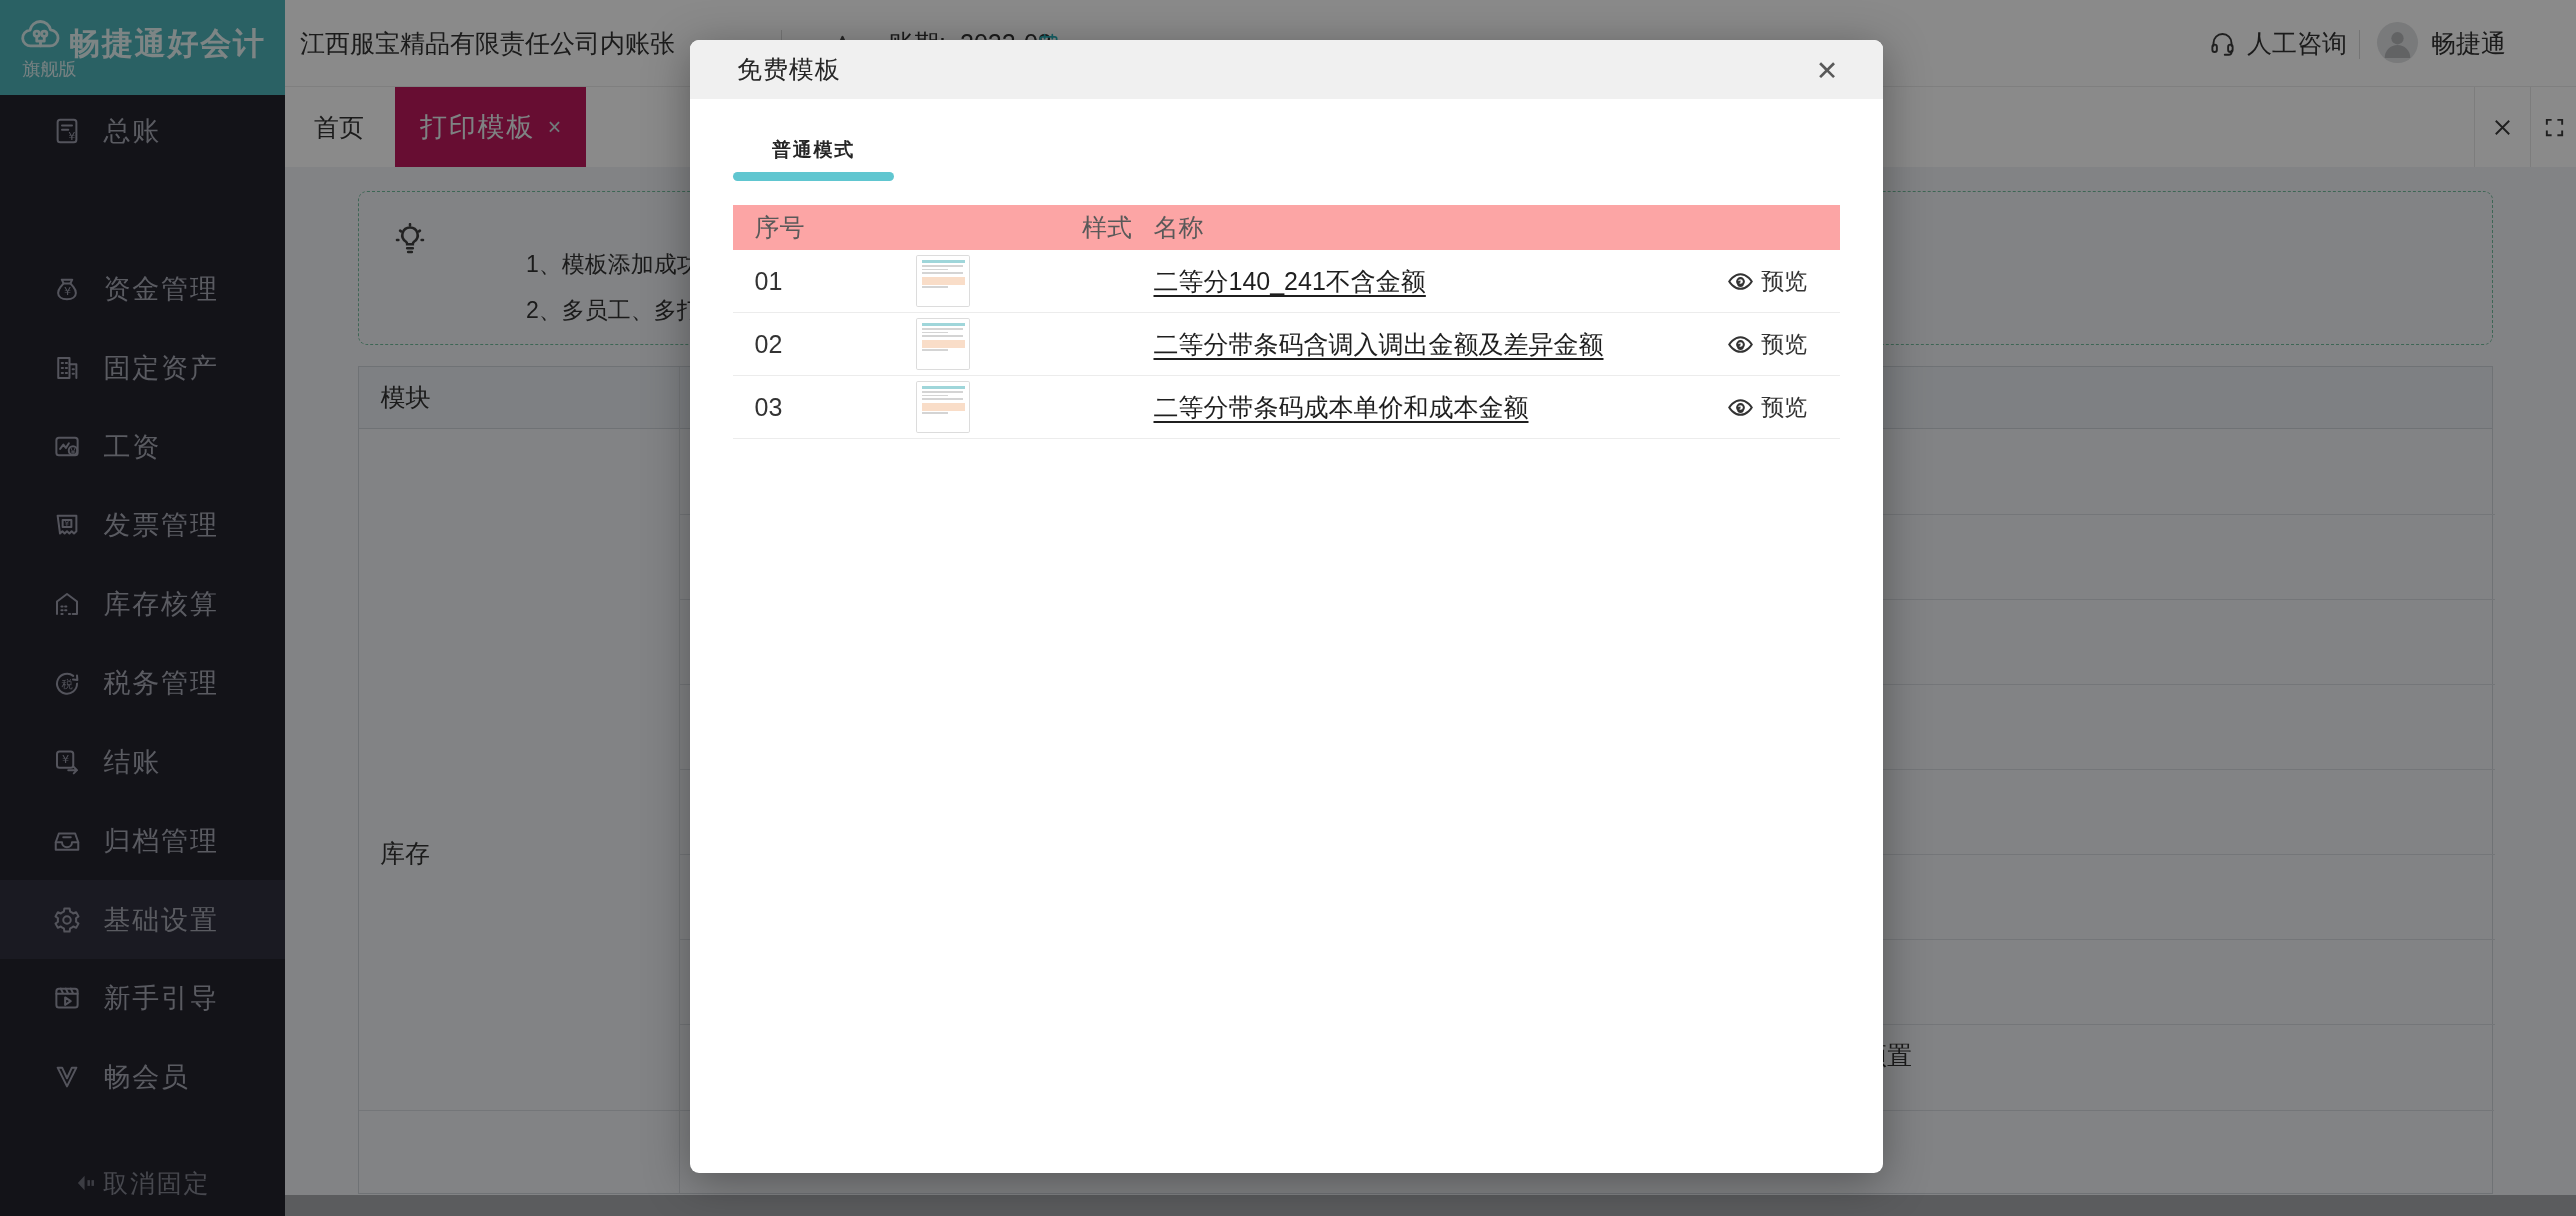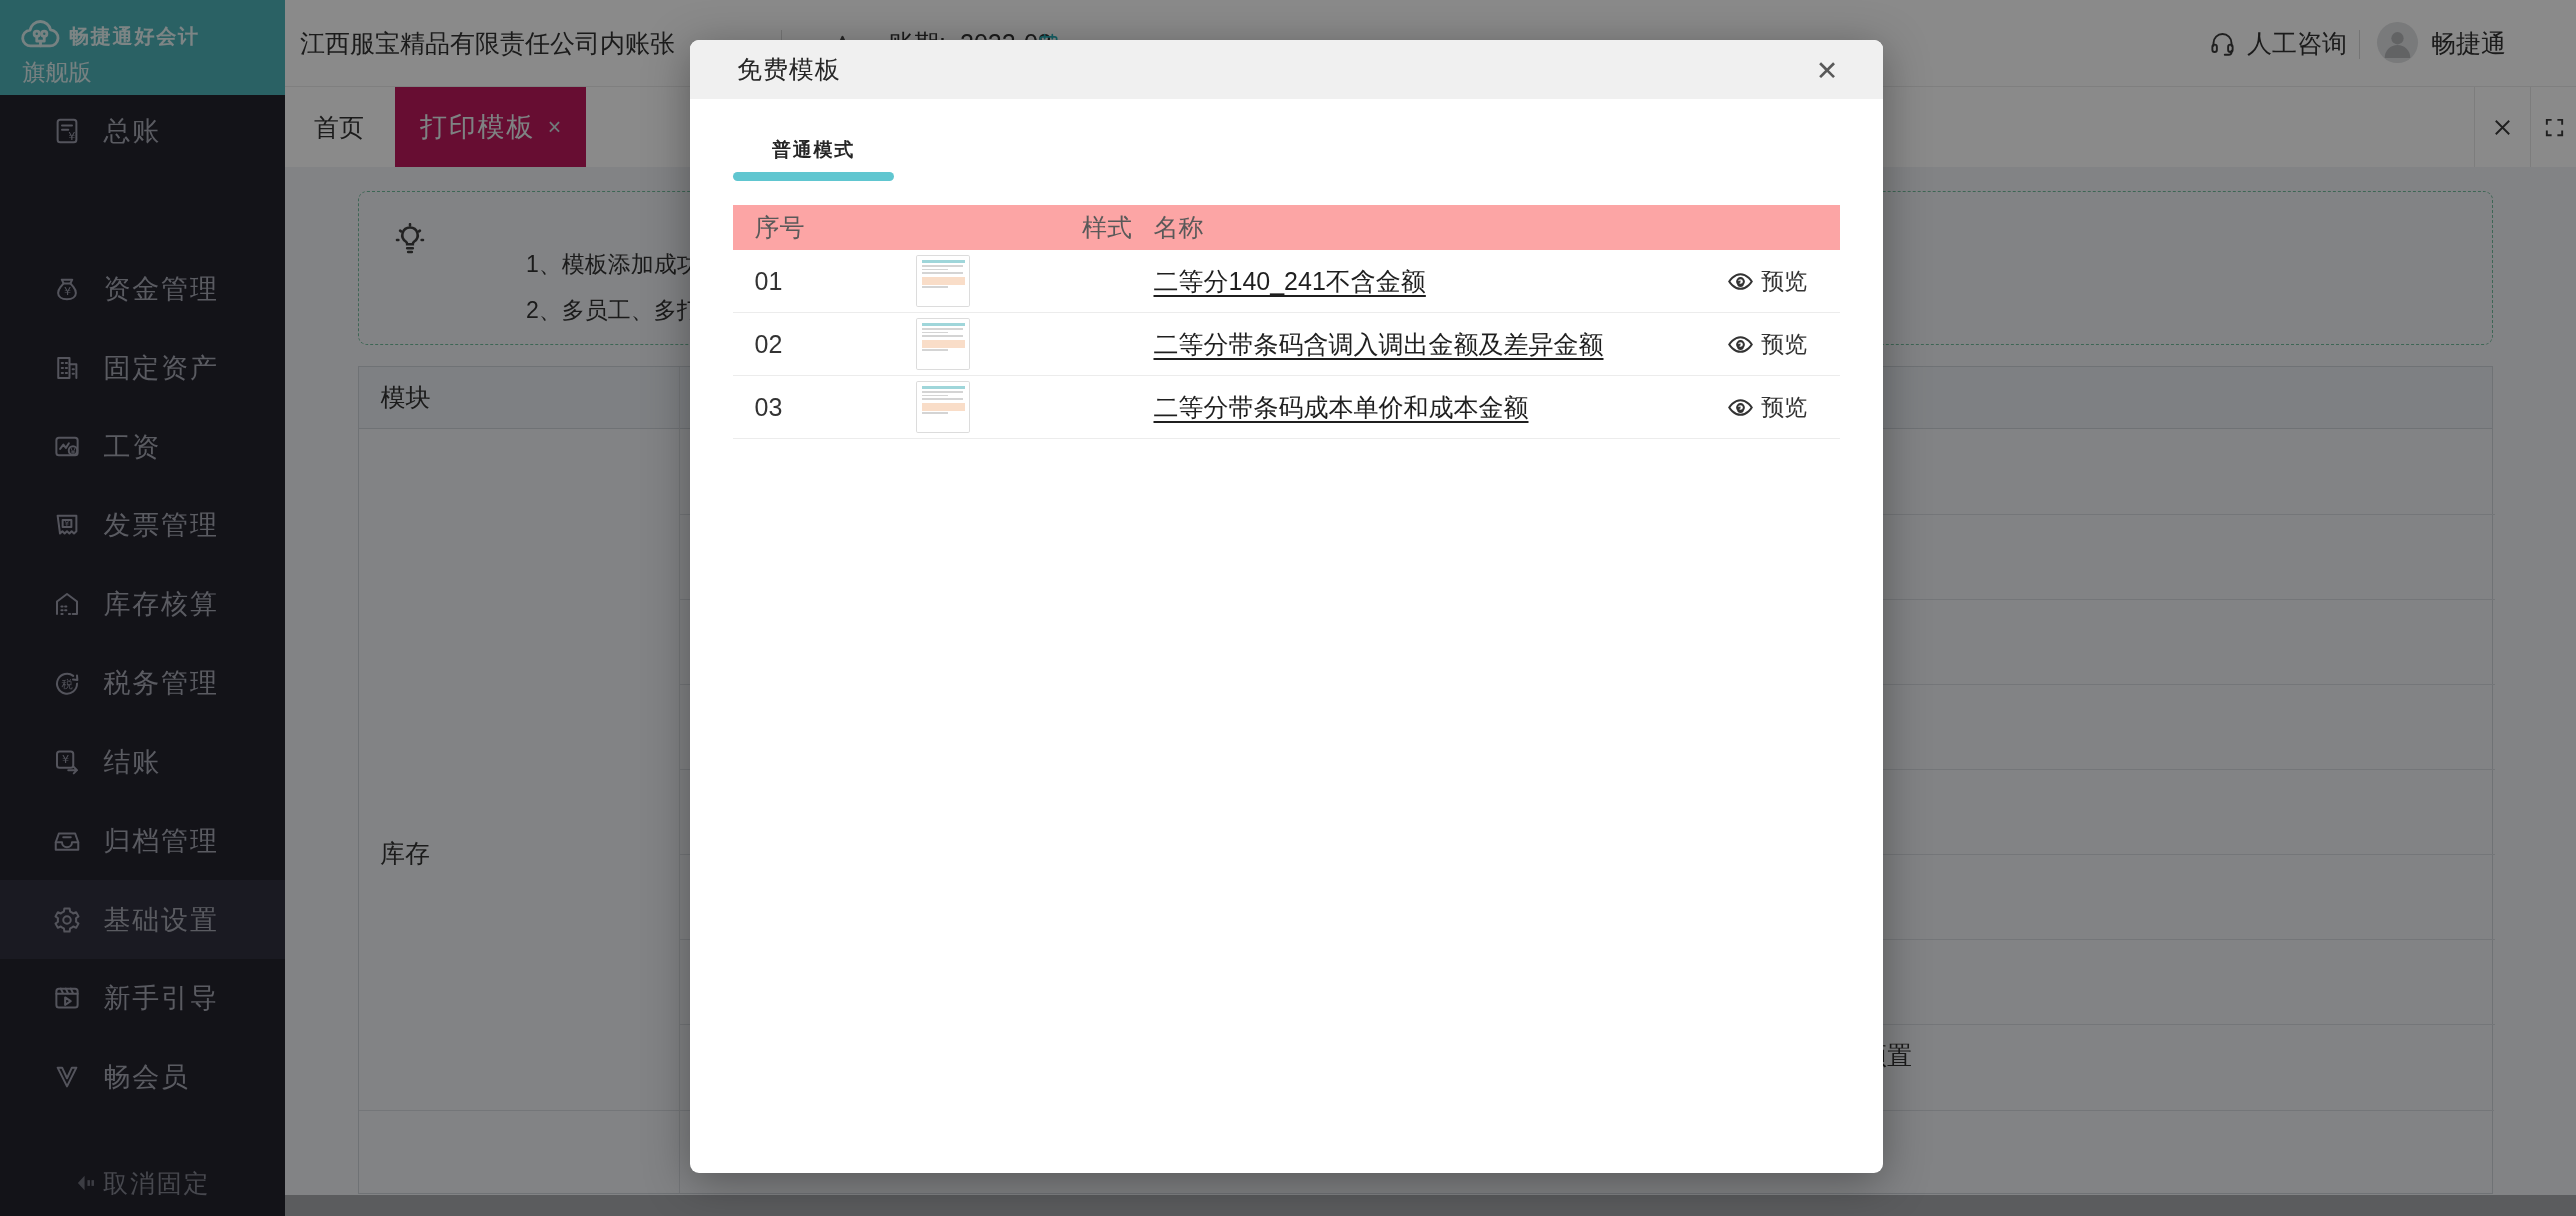--- a/index.html
+++ b/index.html
@@ -4,22 +4,22 @@
 <style>
   * { margin:0; padding:0; box-sizing:border-box; }
   html,body { width:2576px; height:1216px; overflow:hidden;
     font-family:"Liberation Sans","DejaVu Sans",sans-serif; background:#3c3c3c; }
   .screen { position:relative; width:2576px; height:1216px; background:#f0f2f5; overflow:hidden; }
   .abs { position:absolute; }
 
   
   .sidebar { position:absolute; left:0; top:0; width:285px; height:1216px; background:#23232e; z-index:10; }
   .logo { position:absolute; left:0; top:0; width:285px; height:95px; background:#4fb3ba; }
-  .logo-title { position:absolute; left:69px; top:23px; font-size:20px; letter-spacing:1.8px; color:#e8f5f5; font-weight:700; }
-  .logo-badge { position:absolute; left:22.4px; top:57px; font-size:23px; color:#dcefef; }
+  .logo-title { position:absolute; left:69px; top:23px; font-size:31px; letter-spacing:1.8px; color:#e8f5f5; font-weight:700; }
+  .logo-badge { position:absolute; left:22.4px; top:57px; font-size:18px; color:#dcefef; }
   .sitem { position:absolute; left:0; width:285px; height:79px; display:flex; align-items:center; cursor:pointer; }
   .sitem.active { background:#31313f; }
   .sicon { width:30px; height:30px; margin-left:52px; flex:0 0 30px; }
   .sicon svg { width:30px; height:30px; stroke:#9b9caa; fill:none; stroke-width:1.6; stroke-linecap:round; stroke-linejoin:round; }
   .sicon svg text { fill:#9b9caa; stroke:none; font-size:9px; font-family:"DejaVu Sans",sans-serif; }
   .slabel { margin-left:21.5px; font-size:27px; color:#a7a9b4; letter-spacing:1.8px; white-space:nowrap; }
   .unpin { position:absolute; left:0; top:1161px; width:285px; height:45px; display:flex; align-items:center; justify-content:center; cursor:pointer; color:#838590; font-size:25px; letter-spacing:1.8px; }
   .unpin svg { width:23px; height:23px; margin-right:5.4px; fill:#70717d; }
 
   

